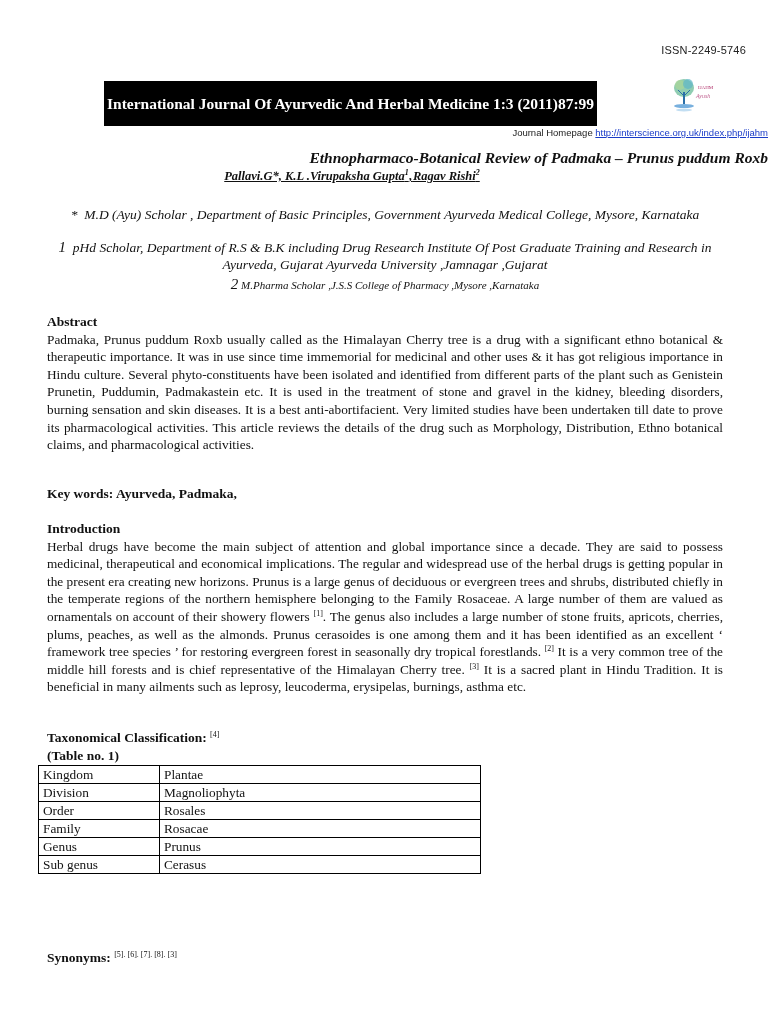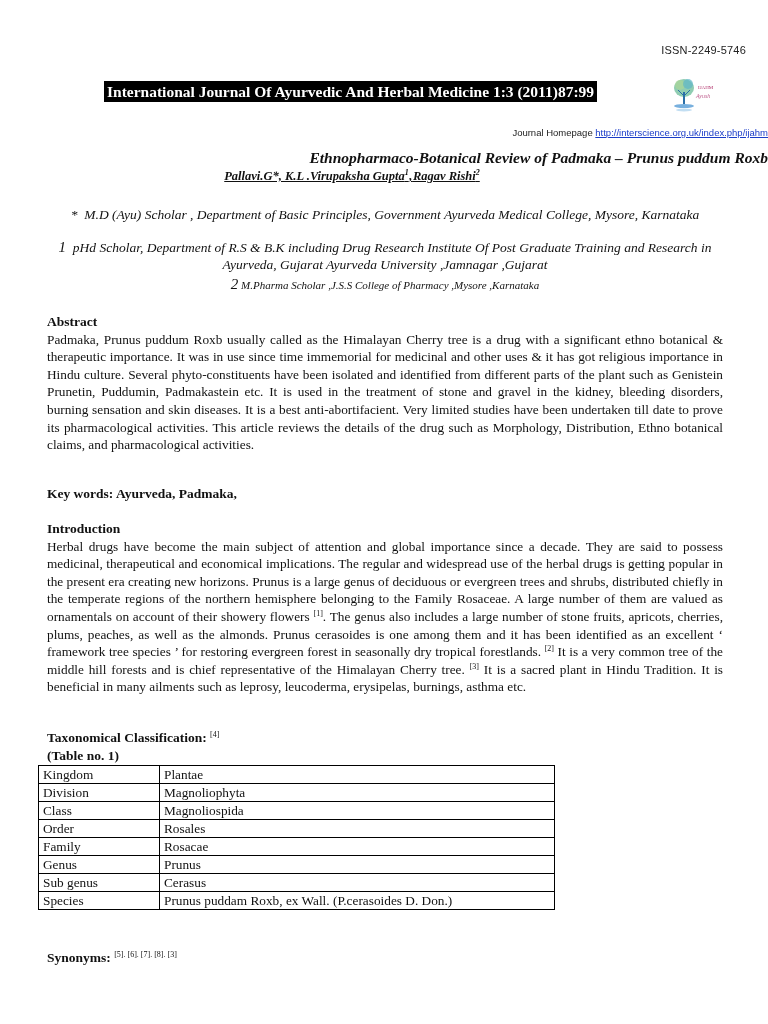--- a/index.html
+++ b/index.html
@@ -1,32 +1,32 @@
 <!DOCTYPE html>
 <html><head>
 <meta charset="utf-8">
 <style>
   html, body { margin: 0; padding: 0; background: #ffffff; }
   body { width: 768px; height: 1024px; position: relative; overflow: hidden; color: #111; font-family: "Liberation Serif", serif; }
   .issn { position: absolute; top: 44px; right: 22px; font-family: "Liberation Sans", sans-serif; font-size: 11px; letter-spacing: 0.2px; color: #222; }
   .banner-row { position: absolute; top: 81px; left: 104px; display: flex; align-items: center; }
-  .banner { background: #000; color: #fff; font-family: "Liberation Serif", serif; font-weight: bold; font-size: 15.5px; padding: 1px 3px; line-height: 19px; white-space: nowrap; }
+  .banner { background: #000; color: #fff; font-family: "Liberation Serif", serif; font-weight: bold; font-size: 15.5px; padding: 13px 3px; line-height: 19px; white-space: nowrap; }
   .logo { position: absolute; left: 672px; top: 74px; width: 60px; height: 42px; }
   .homepage { position: absolute; top: 127px; left: 0; width: 768px; text-align: right; font-family: "Liberation Sans", sans-serif; font-size: 9.5px; color: #222; }
   .homepage a { color: #1a3cc8; text-decoration: underline; }
   .title { position: absolute; top: 149px; left: 0; width: 768px; text-align: right; font-style: italic; font-weight: bold; font-size: 15.5px; }
   .authors { position: absolute; top: 168px; left: 0; width: 704px; text-align: center; font-style: italic; font-weight: bold; font-size: 12.5px; text-decoration: underline; }
   .authors sup { font-size: 8px; }
   .affil { position: absolute; left: 40px; width: 690px; text-align: center; font-style: italic; font-size: 13.5px; line-height: 17px; }
   .affil .num { font-style: italic; font-size: 15px; }
   .affil.small { font-size: 11px; }
   .body-text { position: absolute; left: 47px; width: 676px; font-size: 13.3px; line-height: 17.6px; text-align: justify; }
   .heading { font-weight: bold; font-size: 13.5px; }
   sup.ref { font-size: 8px; vertical-align: 5px; line-height: 0; }
-  table.tax { position: absolute; left: 38px; top: 765px; width: 517px; border-collapse: collapse; font-size: 13.3px; }
+  table.tax { position: absolute; left: 38px; top: 765px; width: 443px; border-collapse: collapse; font-size: 13.3px; }
   table.tax td { border: 1px solid #000; padding: 0 4px; height: 17px; line-height: 17px; }
   table.tax td.k { width: 112px; }
   .it { }
 </style>
 </head>
 <body>
 
 <div class="issn">ISSN-2249-5746</div>
 
 <div class="banner-row">
@@ -95,41 +95,33 @@
   <tbody>
       <tr>
         <td class="k">Kingdom</td>
         <td> Plantae</td>
       </tr>
   <tr>
         <td class="k">Division</td>
         <td>Magnoliophyta</td>
       </tr>
   <tr>
-        <td class="k">Class</td>
-        <td>Magnoliospida</td>
-      </tr>
-  <tr>
         <td class="k">Order</td>
         <td>Rosales</td>
       </tr>
   <tr>
         <td class="k">Family</td>
         <td>Rosacae</td>
       </tr>
   <tr>
         <td class="k">Genus</td>
         <td>Prunus</td>
       </tr>
   <tr>
         <td class="k">Sub genus</td>
         <td>Cerasus</td>
       </tr>
-  <tr>
-        <td class="k">Species</td>
-        <td> Prunus puddam Roxb, ex Wall. (P.cerasoides D. Don.)</td>
-      </tr>
 </tbody>
   </table>
 
 <div class="body-text" style="top:949px;">
   <span class="heading">Synonyms: </span><sup class="ref">[5]. [6]. [7]. [8]. [3]</sup>
 </div>
 
 </body></html>

